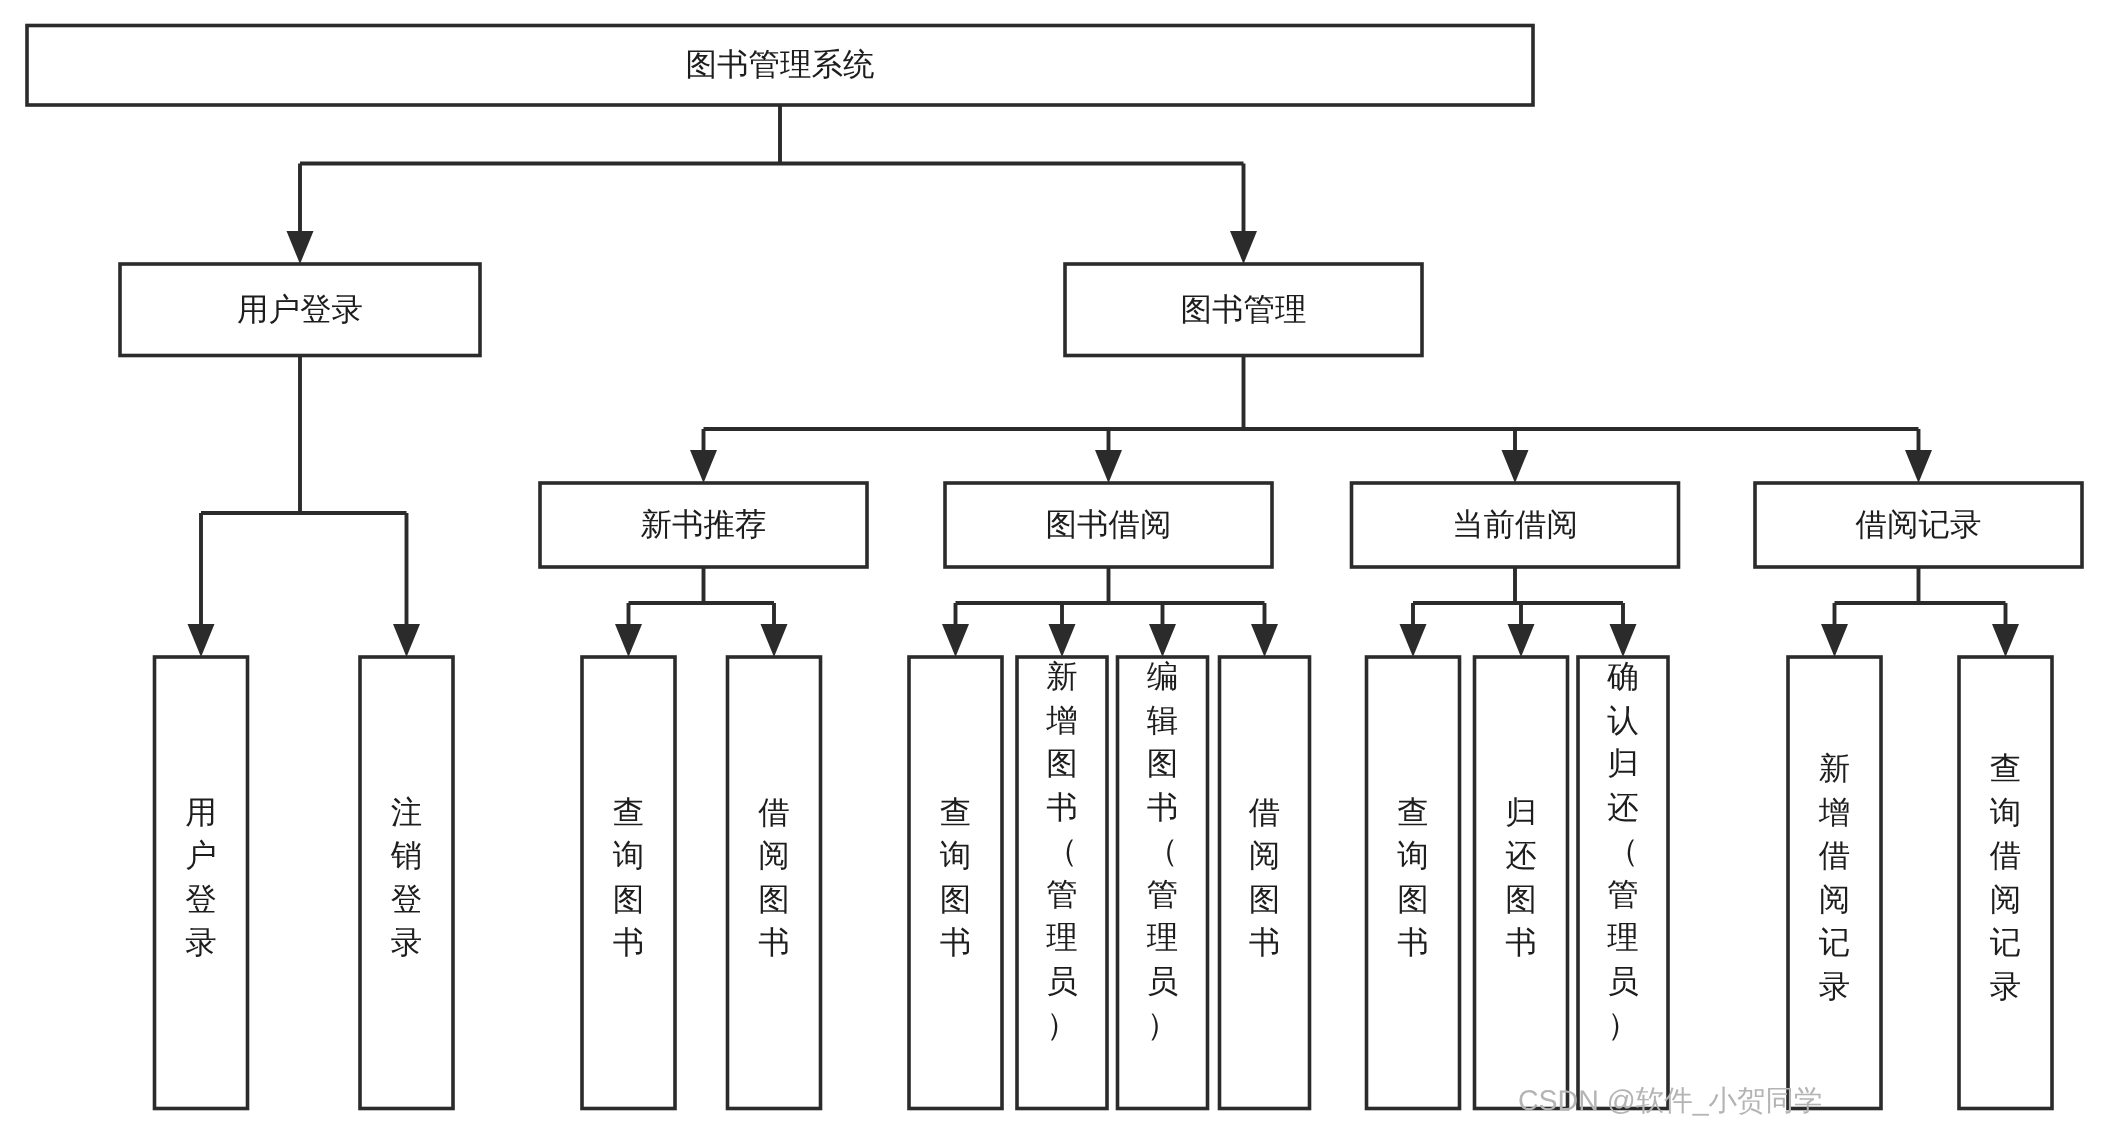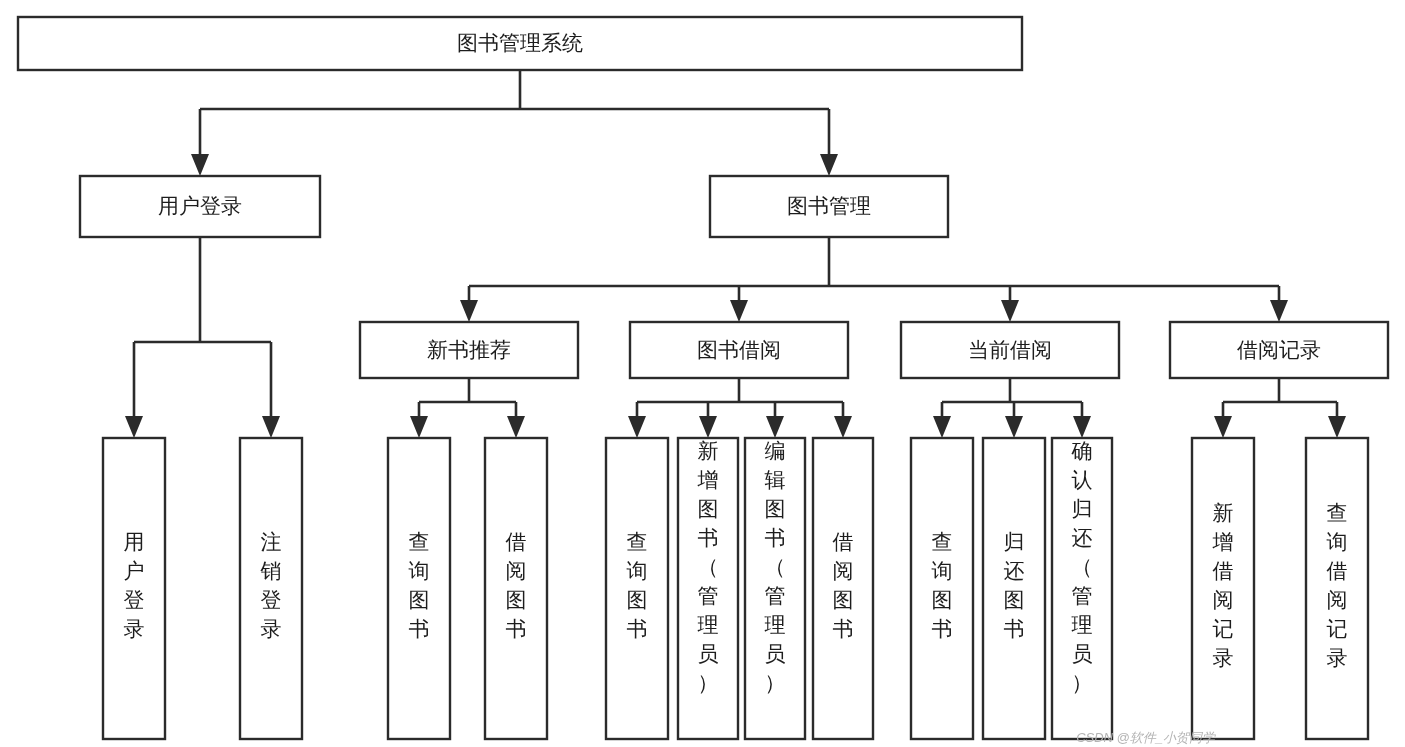--- a/index.html
+++ b/index.html
@@ -48,25 +48,24 @@
   }
   .edge-arrow {
     fill: #2b2b2b;
     stroke: none;
   }
   .watermark {
     position: absolute;
     right: 8px;
     bottom: 4px;
     font-family: "Liberation Sans", "DejaVu Sans", sans-serif;
-    font-size: 13px;
+    font-size: 19px;
     color: #b4b4b4;
     white-space: nowrap;
     pointer-events: none;
-    font-style: italic;
   }
 </style>
 </head>
 <body>
 
 <div id="diagram-root">
   <svg class="flowchart" id="flowchart-svg" viewBox="0 0 1405 747" xmlns="http://www.w3.org/2000/svg">
     <g id="edge-layer">
         <g>
           <path d="M 520 66 L 520 105" class="edge-line" stroke="#2b2b2b"></path>

